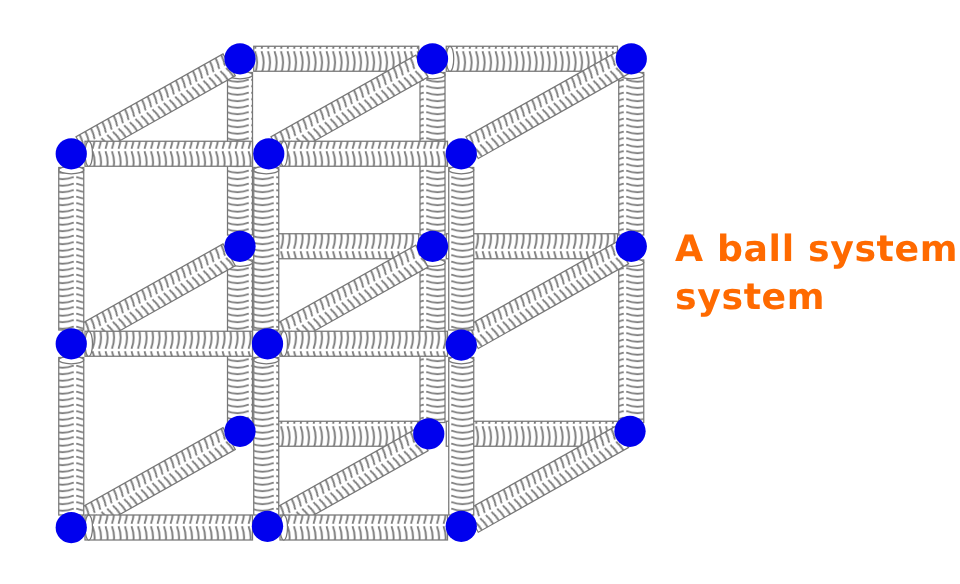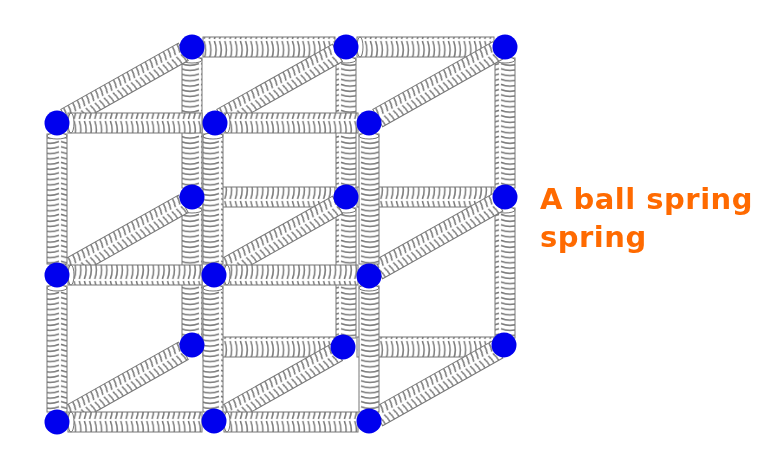--- a/index.html
+++ b/index.html
@@ -133,15 +133,15 @@
     <circle cx="57" cy="275" r="12.5"></circle>
     <circle cx="214" cy="275" r="12.5"></circle>
     <circle cx="369" cy="276" r="12.5"></circle>
     <circle cx="57" cy="422" r="12.5"></circle>
     <circle cx="214" cy="421" r="12.5"></circle>
     <circle cx="369" cy="421" r="12.5"></circle>
   </g>
 </svg>
 
 <div class="caption">
-  <div>A ball spring</div>
-  <div>spring</div>
+  <div>A ball system</div>
+  <div>system</div>
 </div>
 
 </body></html>

